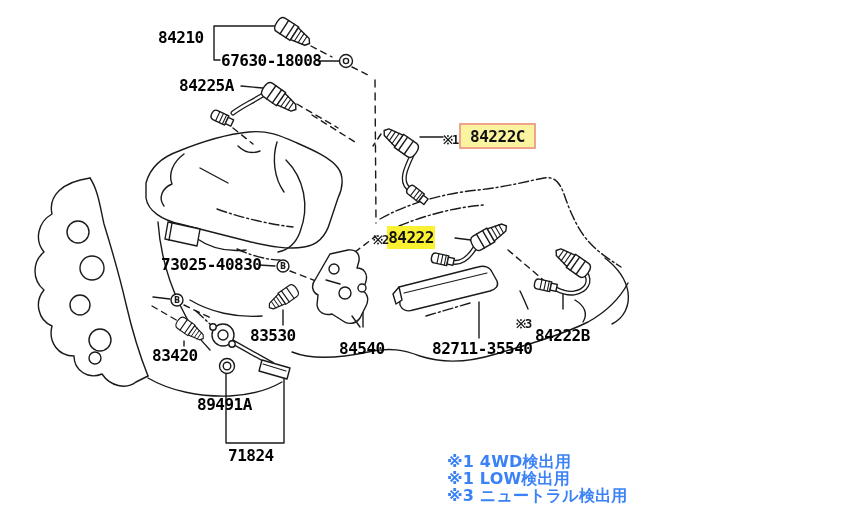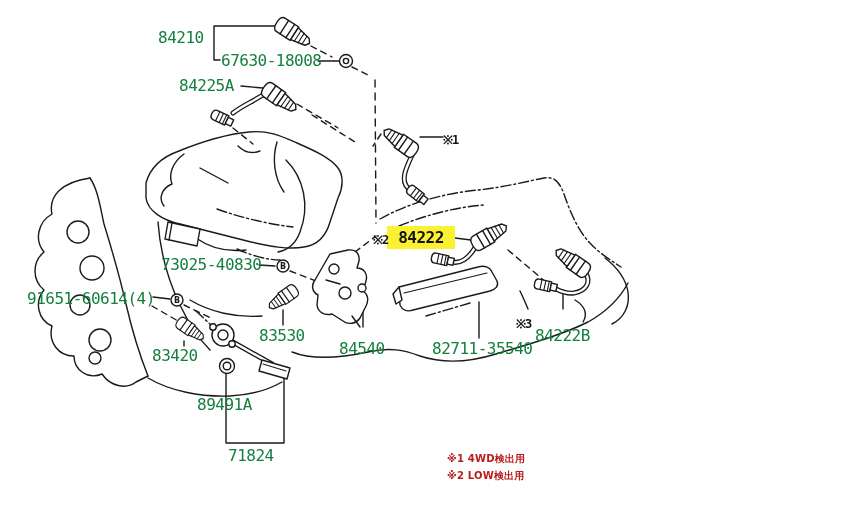--- a/index.html
+++ b/index.html
@@ -2,37 +2,37 @@
 <html><head>
 <meta charset="utf-8">
 <style>
   html,body{margin:0;padding:0;background:#fff;}
   .canvas{
     position:relative;width:860px;height:532px;background:#ffffff;
     overflow:hidden;font-family:"DejaVu Sans Mono",monospace;
   }
   .art{position:absolute;left:0;top:0;}
   .pn{
-    position:absolute;font-weight:400;font-size:16px;letter-spacing:-0.5px;
-    color:#15803d;white-space:nowrap;line-height:1.1;
+    position:absolute;font-weight:700;font-size:16px;letter-spacing:-0.5px;
+    color:#000000;white-space:nowrap;line-height:1.1;
   }
   .prefix{
     position:absolute;font-weight:700;font-size:12px;color:#141414;
     white-space:nowrap;z-index:3;letter-spacing:-1px;
   }
   .hl{
     position:absolute;display:flex;align-items:center;justify-content:center;
     font-weight:700;font-size:16px;letter-spacing:-0.5px;color:#111;
     white-space:nowrap;z-index:2;box-sizing:border-box;
   }
   .hl-primary{background:#faf3a0;border:2px solid #f0a48c;}
   .hl-secondary{background:#fbf133;}
   .note{
     position:absolute;font-family:"DejaVu Sans",sans-serif;font-weight:700;
-    font-size:10px;color:#b91c1c;white-space:nowrap;letter-spacing:0.2px;
+    font-size:16px;color:#3b82f6;white-space:nowrap;letter-spacing:0.2px;
   }
   
   .ln{fill:none;stroke:#1a1a1a;stroke-width:1.4;stroke-linecap:round;stroke-linejoin:round;}
   .fw{fill:#ffffff;stroke:#1a1a1a;stroke-width:1.4;stroke-linejoin:round;}
   .thin{stroke-width:1.1;}
   .dash{stroke-dasharray:6 5;}
   .dashl{stroke-dasharray:7 6;}
   .phantom{stroke-dasharray:10 3 2 3;}
   .cable-o{fill:none;stroke:#1a1a1a;stroke-width:5;stroke-linecap:round;}
   .cable-i{fill:none;stroke:#ffffff;stroke-width:2.4;stroke-linecap:round;}
@@ -208,39 +208,40 @@
     </g>
   </svg>
 
   <div class="pn" style="left:158px;top:29px;">84210</div>
 
   <div class="pn" style="left:221px;top:52px;">67630-18008</div>
 
   <div class="pn" style="left:179px;top:77px;">84225A</div>
 
   <span class="prefix" style="left:443px;top:131px;">※1</span>
+  <div class="hl hl-primary" style="left:459px;top:123px;width:77px;height:26px;">84222C</div>
 
   <span class="prefix" style="left:373px;top:231px;">※2</span>
-  <div class="hl hl-secondary" style="left:387px;top:226px;width:68px;height:23px;">84222</div>
+  <div class="hl hl-secondary" style="left:387px;top:226px;width:48px;height:23px;">84222</div>
 
   <div class="pn" style="left:161px;top:256px;">73025-40830</div>
 
-  <div class="pn" style="left:27px;top:290px;">91651-60614(4)</div>
-
-  <div class="pn" style="left:259px;top:327px;text-align:right;">83530</div>
+
+  <div class="pn" style="left:250px;top:327px;text-align:right;">83530</div>
 
   <div class="pn" style="left:339px;top:328px;margin-top:12px;">84540</div>
 
   <div class="pn" style="left:152px;top:347px;">83420</div>
 
   <div class="pn" style="left:432px;top:340px;">82711-35540</div>
 
   <span class="prefix" style="left:516px;top:315px;">※3</span>
   <div class="pn" style="left:535px;top:311px;margin-top:16px;">84222B</div>
 
   <div class="pn" style="left:197px;top:396px;">89491A</div>
 
   <div class="pn" style="left:228px;top:447px;">71824</div>
 
   <div class="note" style="left:447px;top:452px;">※1 4WD検出用</div>
-  <div class="note" style="left:447px;top:469px;">※2 LOW検出用</div>
+  <div class="note" style="left:447px;top:469px;">※1 LOW検出用</div>
+  <div class="note" style="left:447px;top:486px;">※3 ニュートラル検出用</div>
 
 </div>
 
 </body></html>

